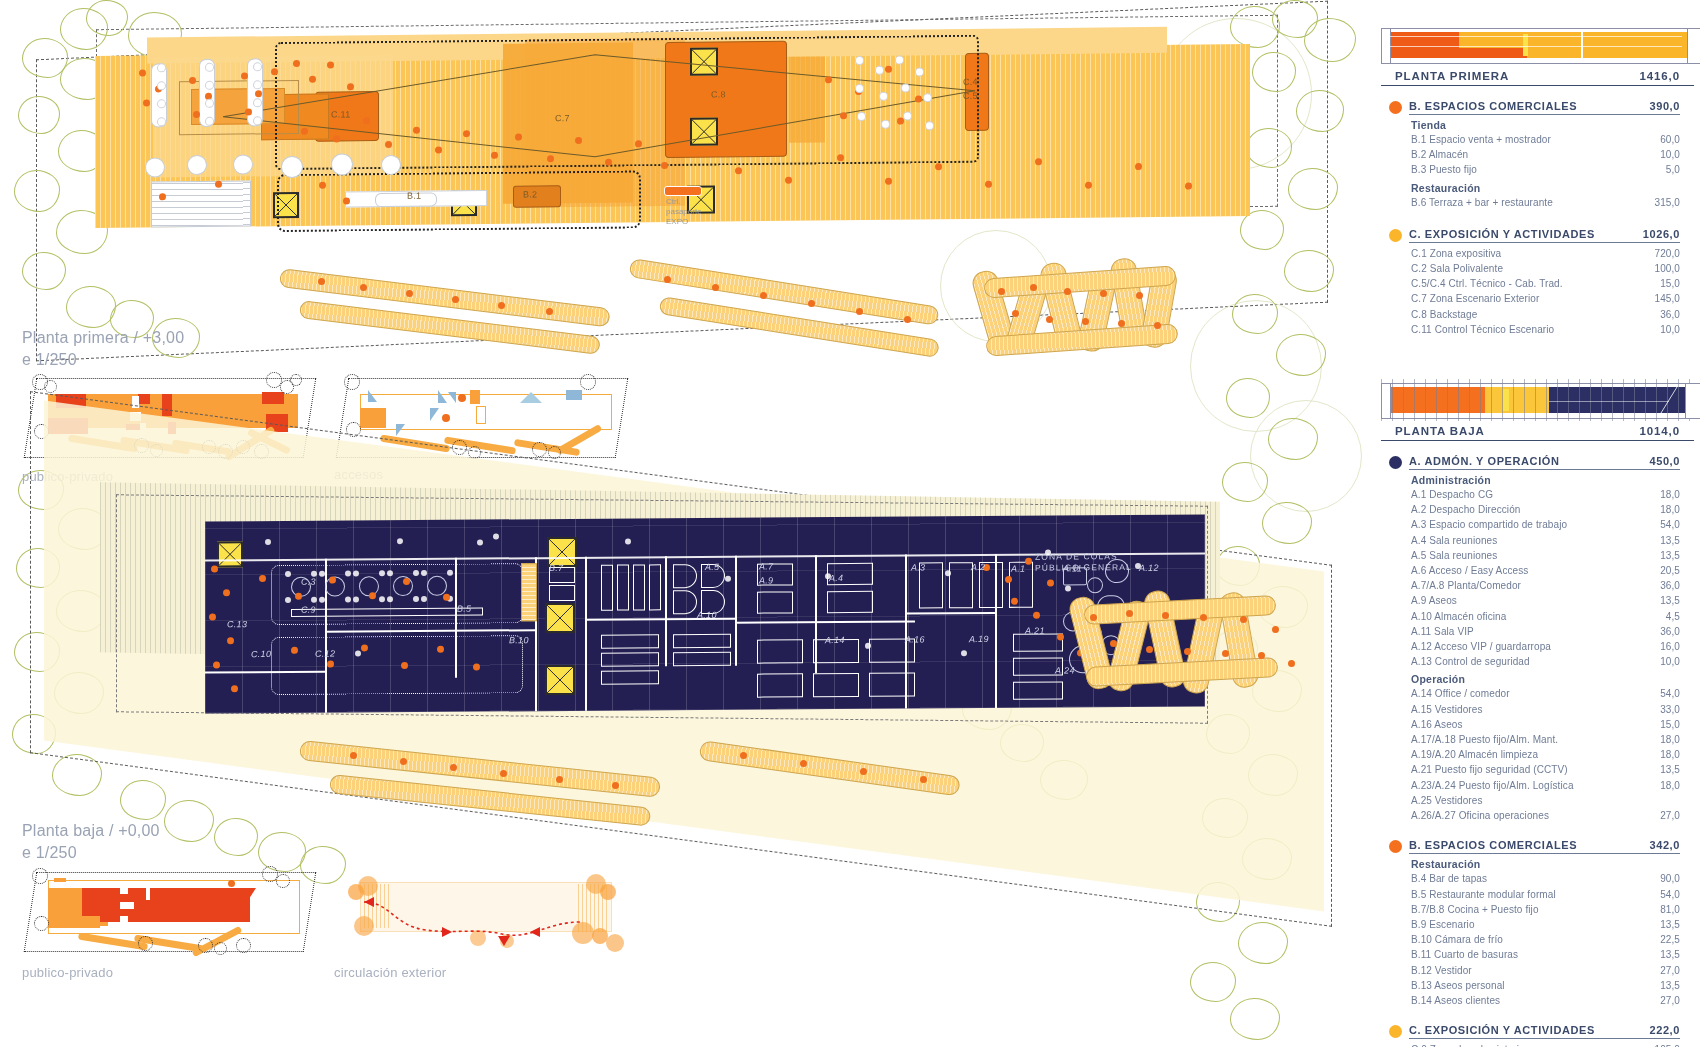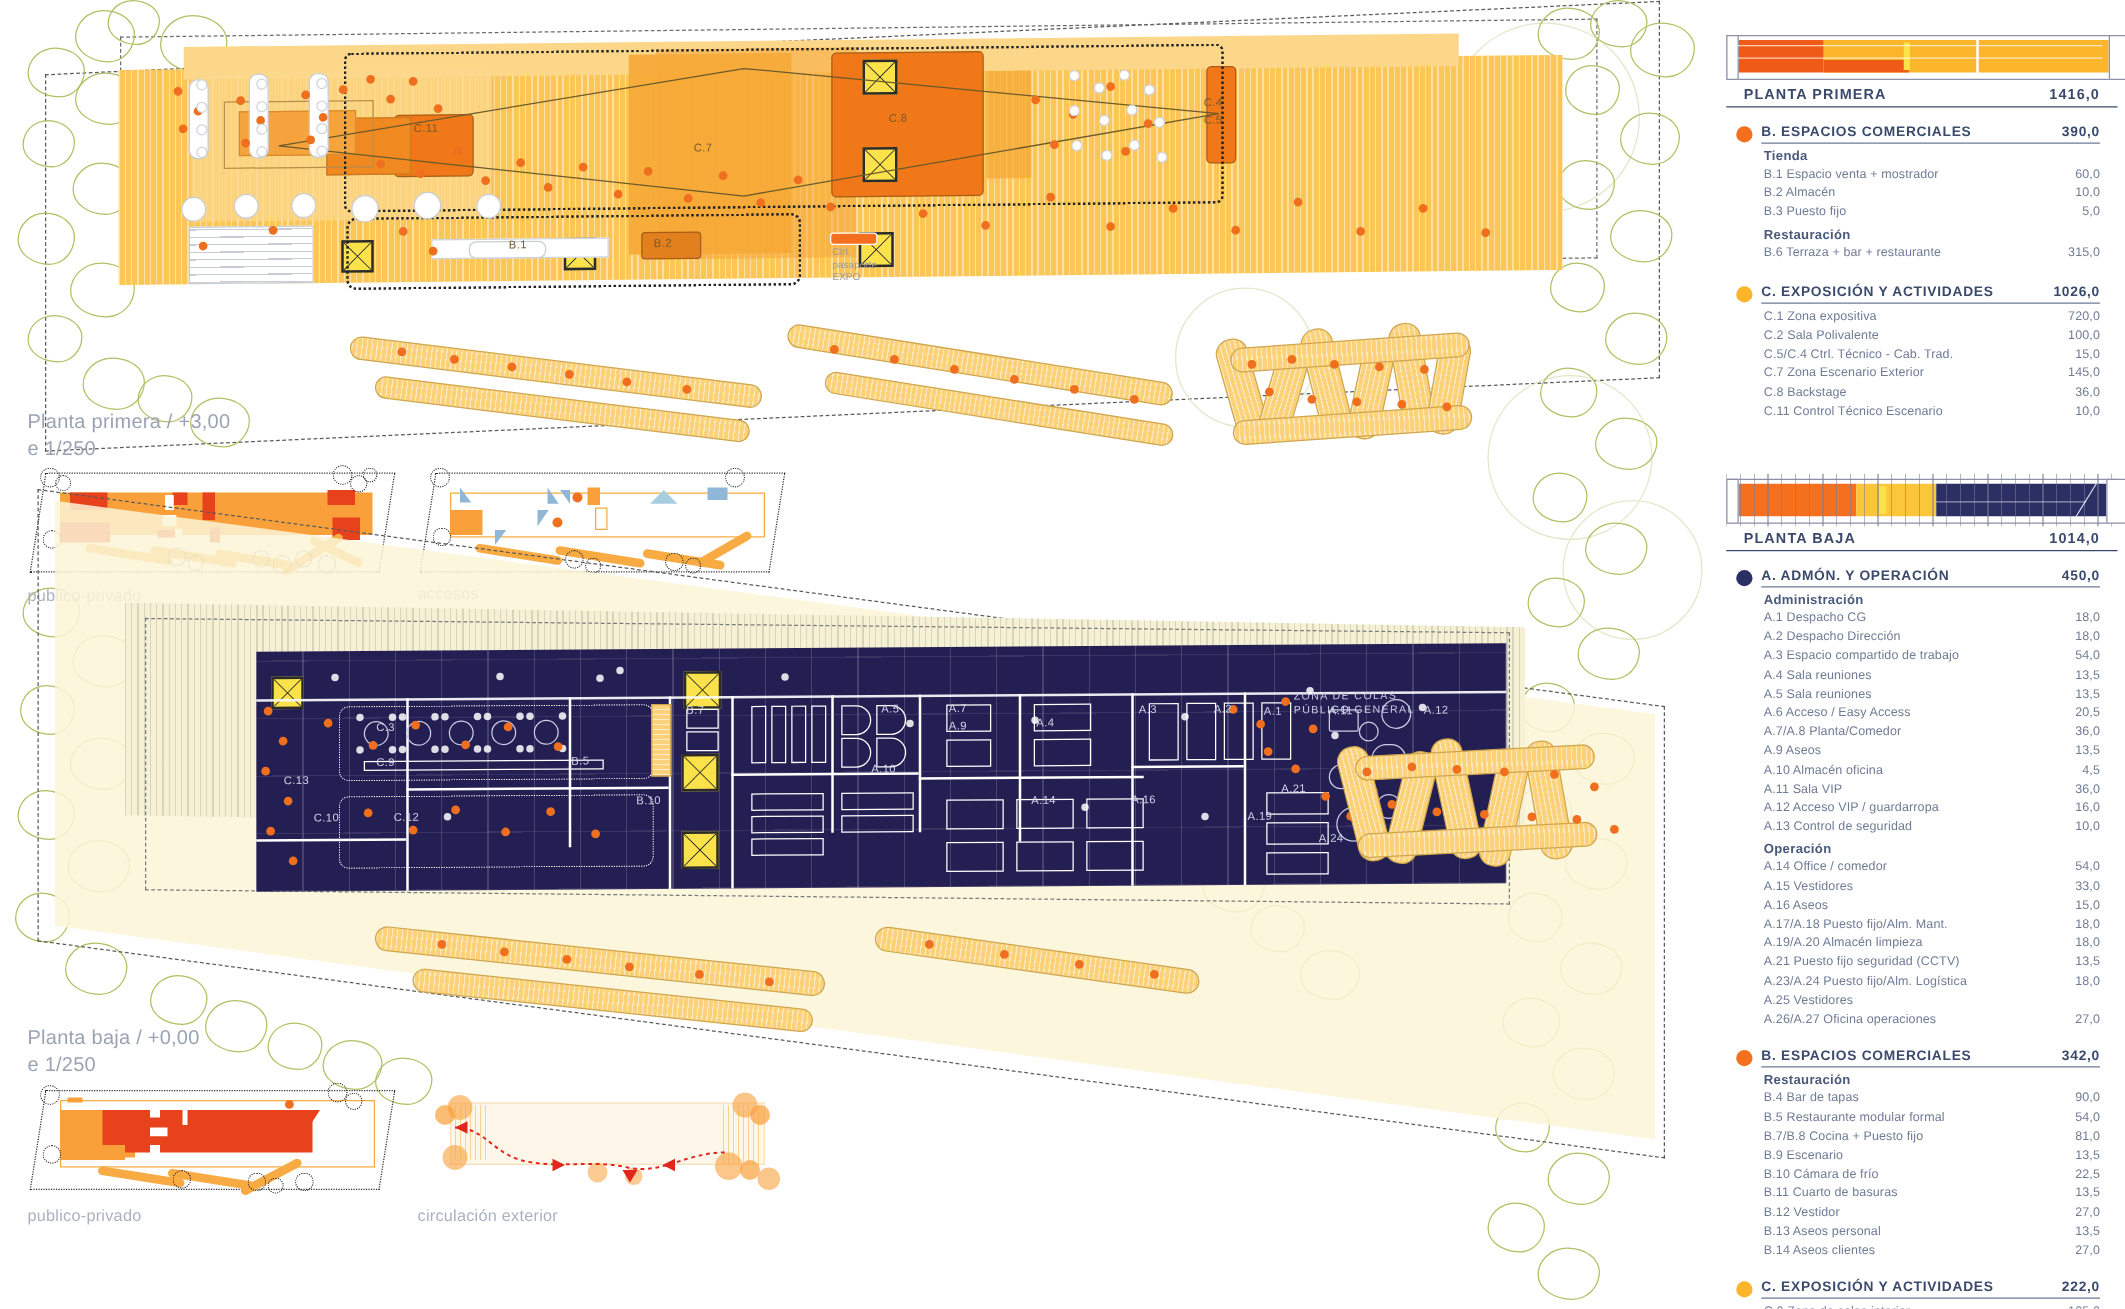--- a/index.html
+++ b/index.html
@@ -42,21 +42,21 @@
   .core{position:absolute;background:#fbe14a;border:2px solid #2b2b2b;}
   .core:before,.core:after{content:"";position:absolute;left:0;top:0;right:0;bottom:0;
     background:linear-gradient(to bottom right,transparent calc(50% - .7px),#2b2b2b 50%,transparent calc(50% + .7px));}
   .core:after{background:linear-gradient(to bottom left,transparent calc(50% - .7px),#2b2b2b 50%,transparent calc(50% + .7px));}
 
   .dotP{position:absolute;width:7px;height:7px;border-radius:50%;background:#ef6f1e;}
   .dotW{position:absolute;width:7px;height:7px;border-radius:50%;background:#fff;border:1px solid #cfd3da;}
   .tbl{position:absolute;border-radius:50%;background:#fff;border:1px solid #c9ced6;}
 
   .roomlabel{position:absolute;font-size:9px;color:#7a5a2a;letter-spacing:.3px;}
-  .roomlabel.dark{color:#cfd3e8;}
+  .roomlabel.dark{color:#cfd3e8;font-style:italic;}
   .tinylabel{position:absolute;font-size:8px;color:#9aa3b4;line-height:1.25;}
 
   
   #plan-bot{position:absolute;left:205px;top:518px;width:1000px;height:192px;
             transform:skewY(-0.4deg);background:#241f52;}
   .navygrid{position:absolute;inset:0;
     background-image:
       repeating-linear-gradient(90deg,rgba(255,255,255,.16) 0 1px,transparent 1px 37px),
       repeating-linear-gradient(0deg,rgba(255,255,255,.09) 0 1px,transparent 1px 46px);}
   .wall{position:absolute;background:#ffffff;}
@@ -309,21 +309,21 @@
         <div class="dotW" style="left:110px;top:30px"></div>
           <div class="dotW" style="left:110px;top:48px"></div>
         <div class="dotW" style="left:110px;top:66px"></div>
           <div class="dotW" style="left:110px;top:84px"></div>
         <div class="dotW" style="left:158px;top:30px"></div>
           <div class="dotW" style="left:158px;top:48px"></div>
         <div class="dotW" style="left:158px;top:66px"></div>
           <div class="dotW" style="left:158px;top:84px"></div>
       </div>
 
-      <div class="roomlabel" style="left:236px;top:66px;">C.11</div>
+      <div class="roomlabel" style="left:236px;top:78px;">C.11</div>
       <div class="roomlabel" style="left:460px;top:84px;">C.7</div>
       <div class="roomlabel" style="left:616px;top:62px;">C.8</div>
       <div class="roomlabel" style="left:868px;top:52px;">C.4</div>
       <div class="roomlabel" style="left:868px;top:66px;">C.5</div>
       <div class="roomlabel" style="left:312px;top:160px;">B.1</div>
       <div class="roomlabel" style="left:428px;top:160px;">B.2</div>
     </div>
 
     <div class="tinylabel" style="left:666px;top:197px;white-space:pre;color:#9a9a9a;">Ctrl.
 pasaporte
@@ -617,21 +617,21 @@
       <div class="roomlabel dark" style="left:706px;top:46px;">A.3</div>
       <div class="roomlabel dark" style="left:624px;top:56px;">A.4</div>
       <div class="roomlabel dark" style="left:500px;top:44px;">A.5</div>
       <div class="roomlabel dark" style="left:554px;top:44px;">A.7</div>
       <div class="roomlabel dark" style="left:554px;top:58px;">A.9</div>
       <div class="roomlabel dark" style="left:492px;top:92px;">A.10</div>
       <div class="roomlabel dark" style="left:858px;top:48px;">A.11</div>
       <div class="roomlabel dark" style="left:934px;top:48px;">A.12</div>
       <div class="roomlabel dark" style="left:620px;top:118px;">A.14</div>
       <div class="roomlabel dark" style="left:700px;top:118px;">A.16</div>
-      <div class="roomlabel dark" style="left:764px;top:132px;margin-left:29px;">A.19</div>
+      <div class="roomlabel dark" style="left:764px;top:118px;">A.19</div>
       <div class="roomlabel dark" style="left:820px;top:110px;">A.21</div>
       <div class="roomlabel dark" style="left:850px;top:150px;">A.24</div>
       <div class="roomlabel dark" style="left:900px;top:160px;">A.25</div>
 
       <div class="tinylabel" style="left:830px;top:36px;color:#c9cde6;font-size:8.5px;letter-spacing:1.1px;">
         <div>ZONA DE COLAS</div>
         <div>PÚBLICO GENERAL</div>
       </div>
     </div>
 

